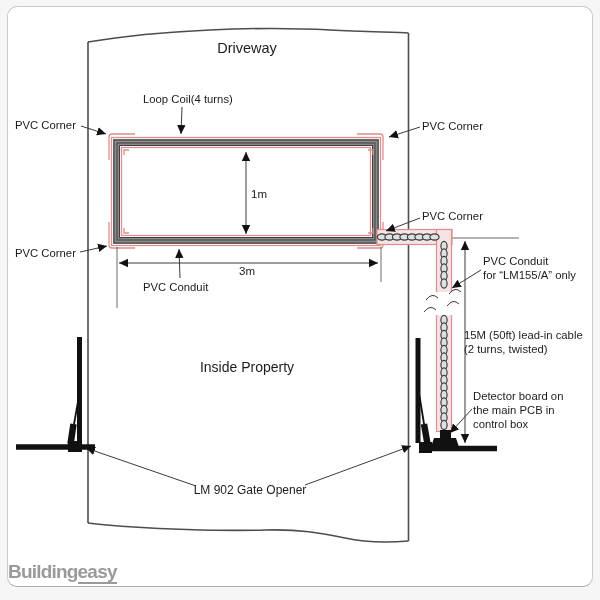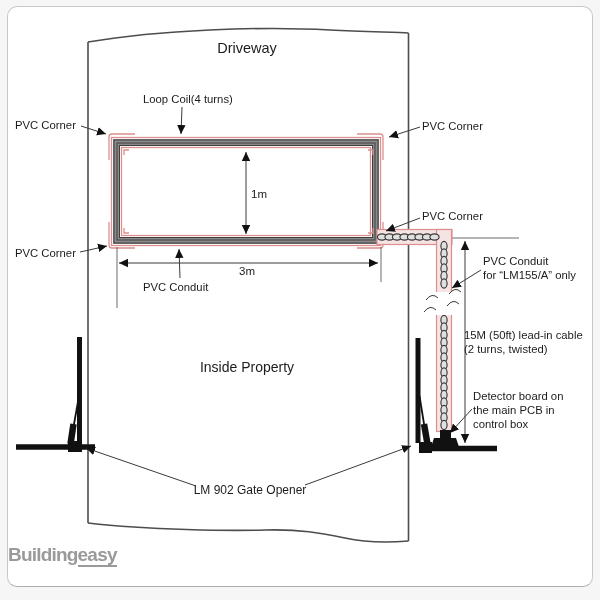--- a/index.html
+++ b/index.html
@@ -16,21 +16,21 @@
   .thin{stroke:#3a3a3a;stroke-width:1;fill:none;}
   .leader{stroke:#3a3a3a;stroke-width:1;fill:none;}
   .dim{stroke:#3a3a3a;stroke-width:1;fill:none;}
   .ext{stroke:#6a6a6a;stroke-width:1;fill:none;}
   .boundary{stroke:#4d4d4d;stroke-width:1.6;fill:none;}
   .pink{stroke:#dc8f8f;stroke-width:1.3;fill:none;}
   .pinkband{fill:#f6e3e3;stroke:#dc8f8f;stroke-width:1.2;}
   .coilband{stroke:#8a8a8a;stroke-width:7;fill:none;}
   .coilturn{stroke:#3f3f3f;stroke-width:1;fill:none;}
   .black{stroke:#111;fill:none;}
-  .watermark{position:absolute;left:8px;top:544px;font-size:19px;font-weight:bold;
+  .watermark{position:absolute;left:8px;top:561px;font-size:19px;font-weight:bold;
              color:#9a9a9a;letter-spacing:-0.8px;}
   .watermark .und{border-bottom:2px solid #9a9a9a;}
 </style>
 </head>
 <body>
 
 <div class="frame"></div>
 
 <svg width="600" height="600" viewBox="0 0 600 600">
   <defs>

